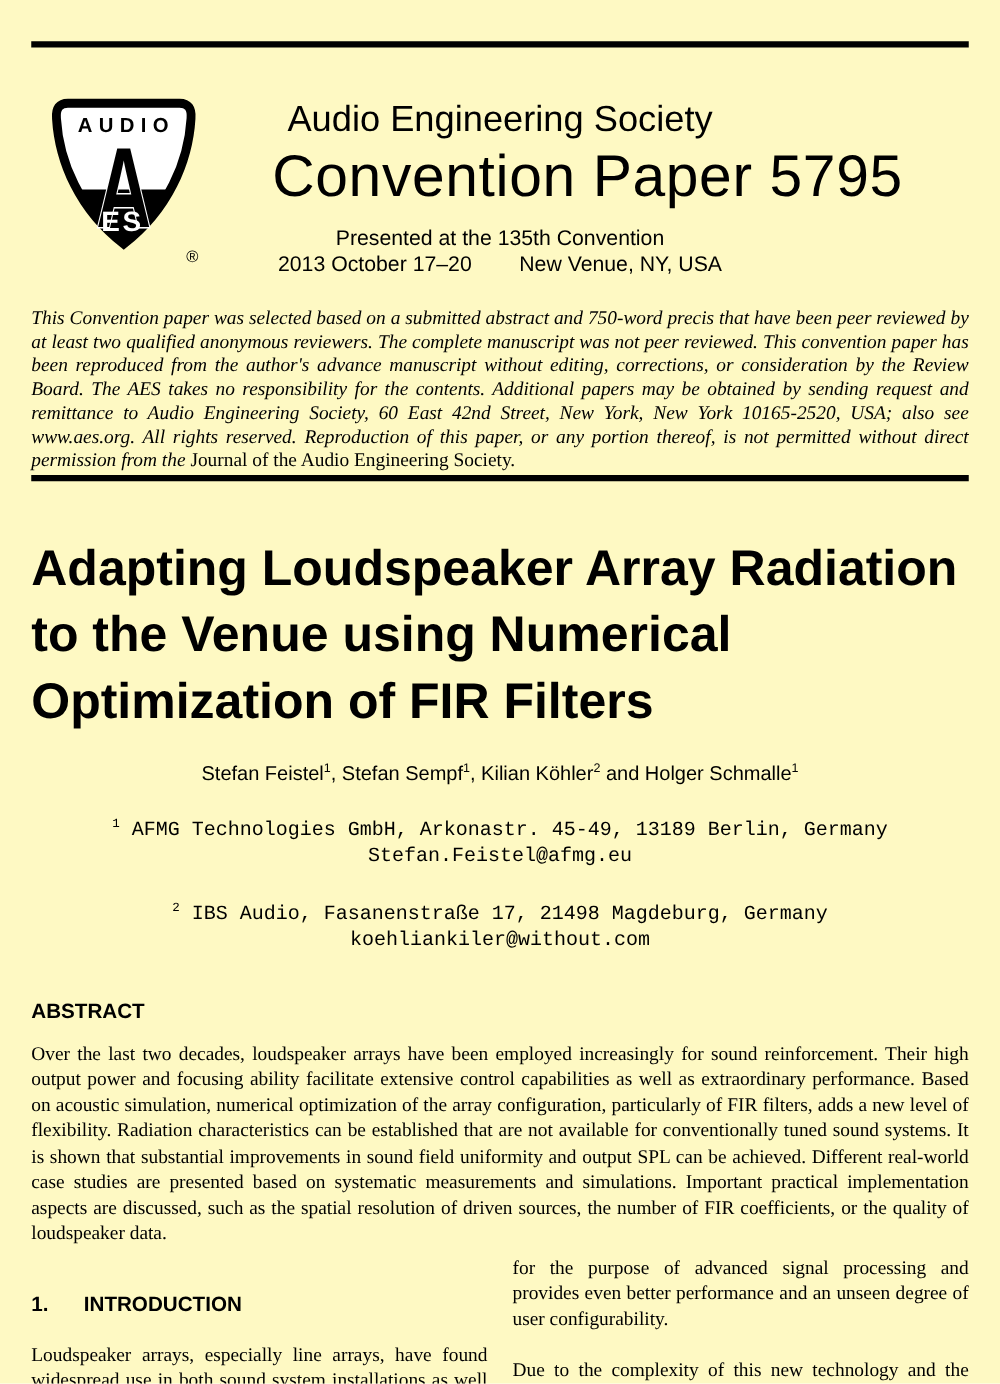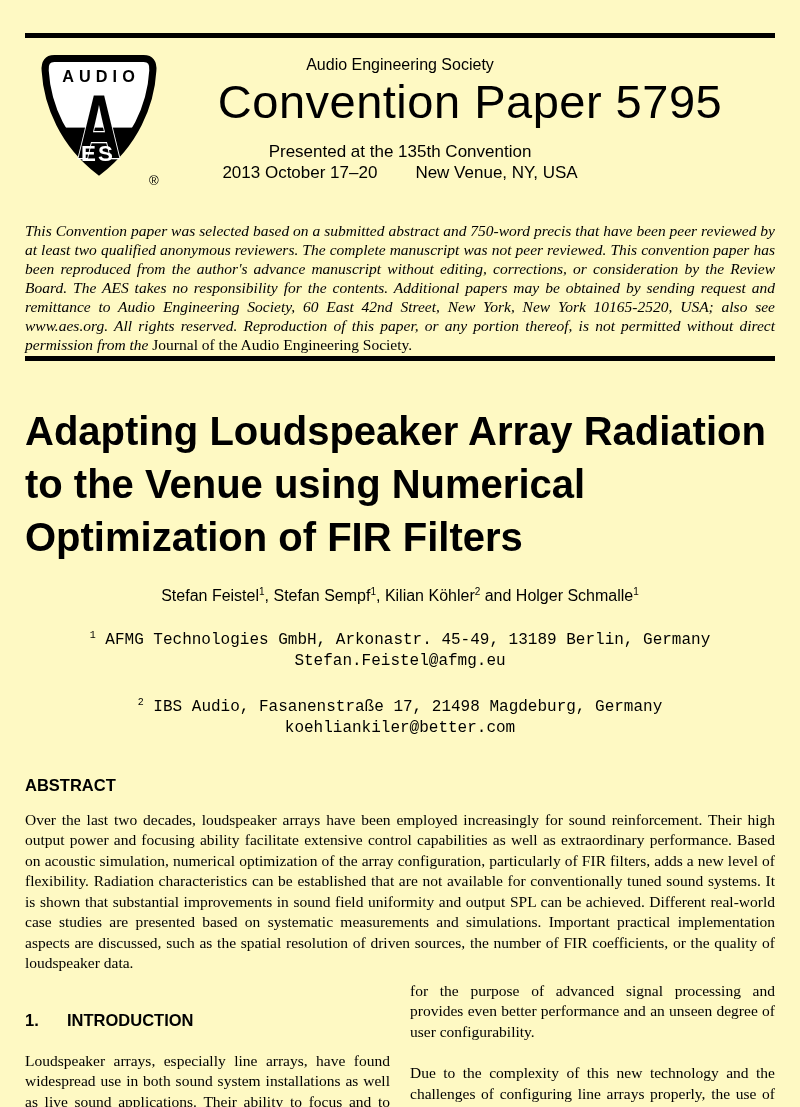--- a/index.html
+++ b/index.html
@@ -9,22 +9,22 @@
     font-family:"Liberation Serif", serif;
     position:relative; padding:0 25px; overflow:hidden;
   }
   .top-rule { margin-top:33px; height:5px; background:#000; }
   .mid-rule { height:5px; background:#000; margin-top:2px; }
 
   .header { position:relative; min-height:168px; }
   .logo { position:absolute; left:8px; top:14px; width:132px; height:138px; }
 
   .society {
-    font-family:"Liberation Sans", sans-serif; font-size:16px;
-    text-align:center; padding-top:18px;
+    font-family:"Liberation Sans", sans-serif; font-size:29px;
+    text-align:center; padding-top:18px;margin-top:24px;
   }
   .conv {
     font-family:"Liberation Sans", sans-serif; font-size:47px;
     letter-spacing:0.5px; text-align:center; margin-left:140px; margin-top:0px;
     white-space:nowrap;
   }
   .presented {
     font-family:"Liberation Sans", sans-serif; font-size:17px;
     text-align:center; line-height:1.25;
   }
@@ -110,21 +110,21 @@
 
   <div class="authors"><span>Stefan Feistel</span><sup>1</sup><span>, </span><span>Stefan Sempf</span><sup>1</sup><span>, </span><span>Kilian Köhler</span><sup>2</sup><span> and </span><span>Holger Schmalle</span><sup>1</sup></div>
 
   <div class="affil">
     <div><sup>1</sup><span> AFMG Technologies GmbH, Arkonastr. 45-49, 13189 Berlin, Germany</span></div>
     <div>Stefan.Feistel@afmg.eu</div>
   </div>
 
   <div class="affil">
     <div><sup>2</sup><span> IBS Audio, Fasanenstraße 17, 21498 Magdeburg, Germany</span></div>
-    <div>koehliankiler@better.com</div>
+    <div>koehliankiler@without.com</div>
   </div>
 
   <div class="section-heading abstract-heading">ABSTRACT</div>
   <div class="abstract-body">Over the last two decades, loudspeaker arrays have been employed increasingly for sound reinforcement. Their high output power and focusing ability facilitate extensive control capabilities as well as extraordinary performance. Based on acoustic simulation, numerical optimization of the array configuration, particularly of FIR filters, adds a new level of flexibility. Radiation characteristics can be established that are not available for conventionally tuned sound systems. It is shown that substantial improvements in sound field uniformity and output SPL can be achieved. Different real-world case studies are presented based on systematic measurements and simulations. Important practical implementation aspects are discussed, such as the spatial resolution of driven sources, the number of FIR coefficients, or the quality of loudspeaker data.</div>
 
   <div class="columns">
     <div class="col col-left">
       <div class="section-heading intro-heading"><span class="intro-num">1.</span><span>INTRODUCTION</span></div>
       <p class="body-par">Loudspeaker arrays, especially line arrays, have found widespread use in both sound system installations as well as live sound applications. Their ability to focus and to direct sound at a much higher level than available with conventional sources allows, e.g., for increased speech intelligibility in acoustically difficult spaces and higher SPL in open-air scenarios where long distances have to be covered. PC- or DSP-based computing power that is abundantly available nowadays can be integrated</p>
     </div>

